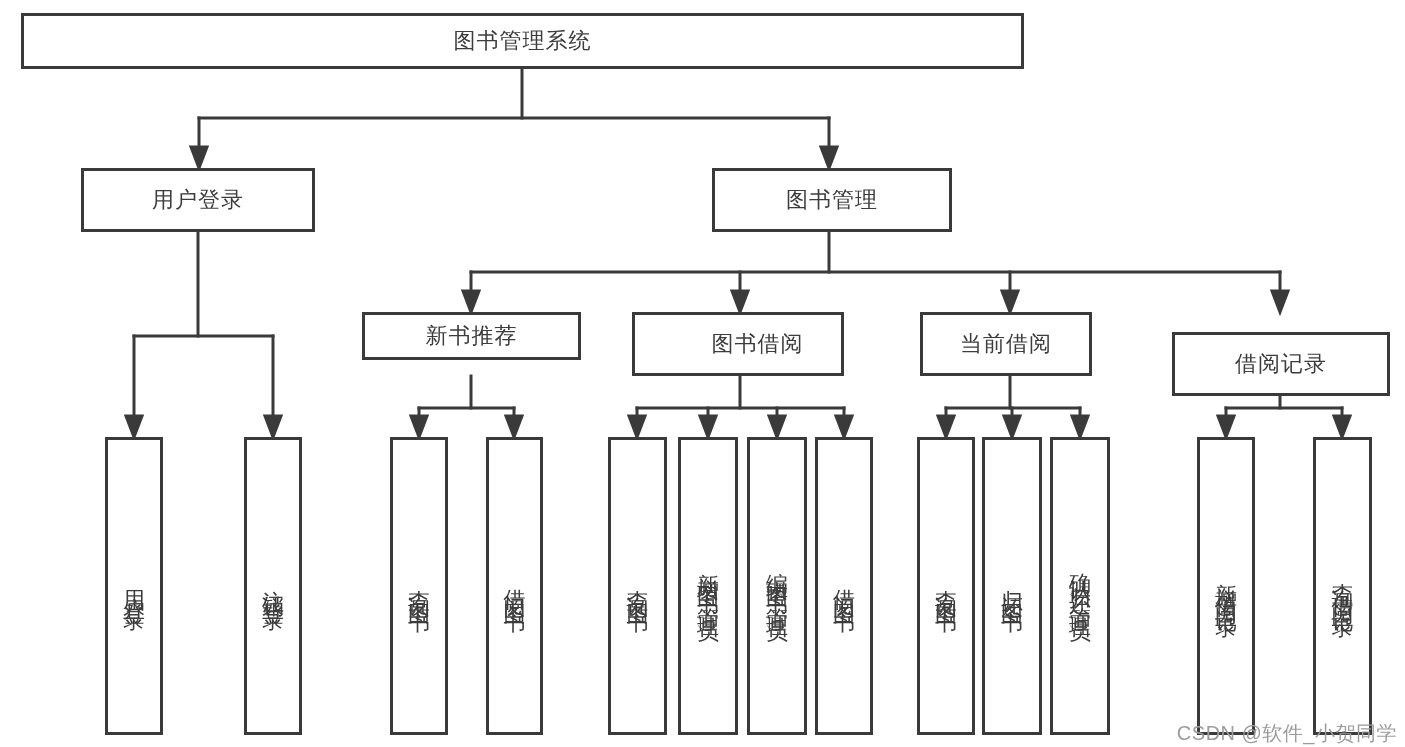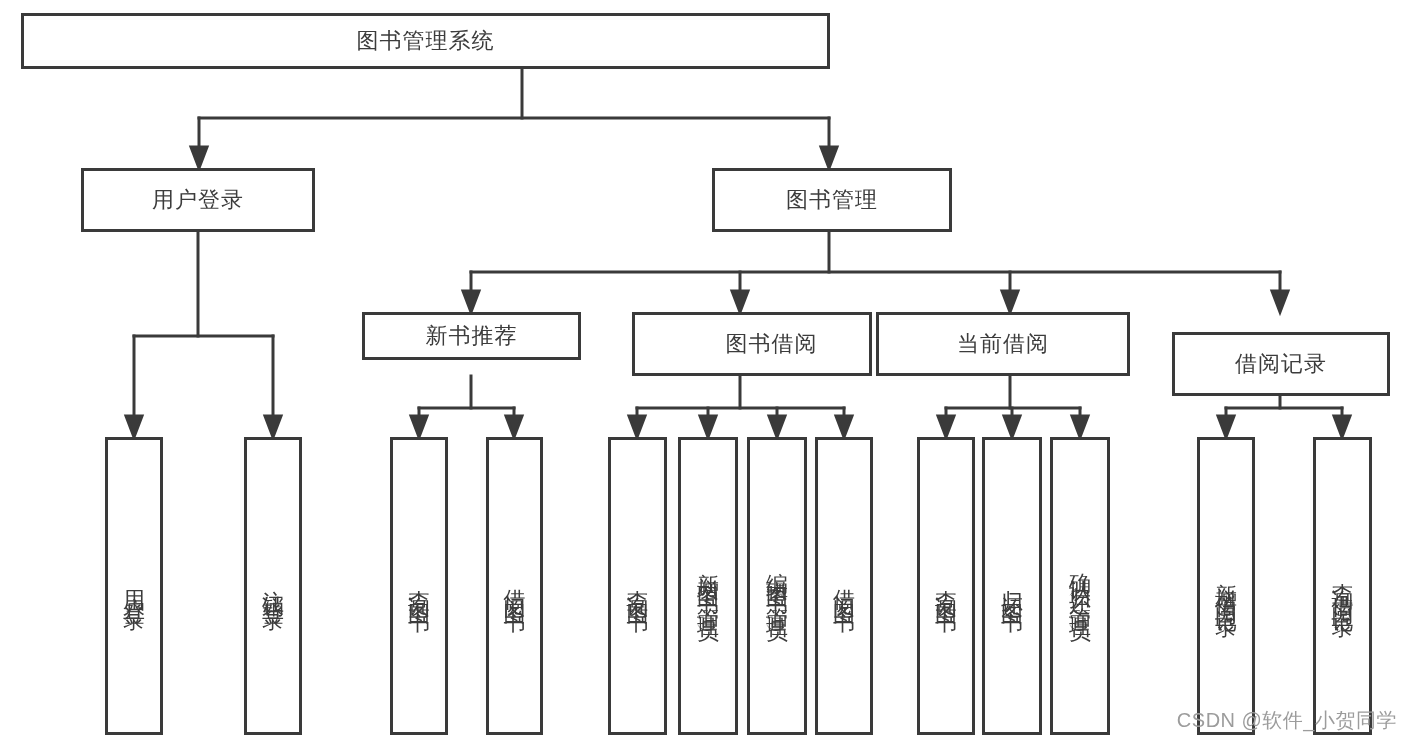--- a/index.html
+++ b/index.html
@@ -91,38 +91,38 @@
         <line x1="1280" y1="376" x2="1280" y2="408"></line>
         <line x1="1226" y1="408" x2="1342" y2="408"></line>
         <line x1="1226" y1="408" x2="1226" y2="419"></line>
         <line x1="1342" y1="408" x2="1342" y2="419"></line>
         <polygon points="1218,416 1234,416 1226,437"></polygon>
         <polygon points="1334,416 1350,416 1342,437"></polygon>
       </g>
     </g>
   </svg>
 
-  <div class="node node-h" style="left:21px;top:13px;width:809px;height:56px;">
+  <div class="node node-h" style="left:21px;top:13px;width:1003px;height:56px;">
     <span>图书管理系统</span>
   </div>
 
   <div class="node node-h" style="left:81px;top:168px;width:234px;height:64px;">
     <span>用户登录</span>
   </div>
   <div class="node node-h" style="left:712px;top:168px;width:240px;height:64px;">
     <span>图书管理</span>
   </div>
 
   <div class="node node-h" style="left:362px;top:312px;width:219px;height:48px;">
     <span>新书推荐</span>
   </div>
-  <div class="node node-h" style="left:632px;top:312px;width:240px;height:64px;padding-left:39px;">
+  <div class="node node-h" style="left:632px;top:312px;width:212px;height:64px;padding-left:39px;">
     <span>图书借阅</span>
   </div>
-  <div class="node node-h" style="left:876px;top:312px;width:254px;height:64px;">
+  <div class="node node-h" style="left:920px;top:312px;width:172px;height:64px;">
     <span>当前借阅</span>
   </div>
   <div class="node node-h" style="left:1172px;top:312px;width:218px;height:64px;margin-top:20px;">
     <span>借阅记录</span>
   </div>
 
   <div class="node node-v" style="left:105px;top:437px;width:58px;height:298px;">
     <span class="vtext">用户登录</span>
   </div>
   <div class="node node-v" style="left:244px;top:437px;width:58px;height:298px;">
@@ -159,15 +159,15 @@
     <span class="vtext">确认归还（管理员）</span>
   </div>
 
   <div class="node node-v" style="left:1197px;top:437px;width:58px;height:298px;">
     <span class="vtext">新增借阅记录</span>
   </div>
   <div class="node node-v" style="left:1313px;top:437px;width:59px;height:298px;">
     <span class="vtext">查询借阅记录</span>
   </div>
 
-  <div class="watermark" style="right:8px;bottom:13px;">CSDN @软件_小贺同学</div>
+  <div class="watermark" style="right:8px;bottom:0;">CSDN @软件_小贺同学</div>
 
 </div>
 
 </body></html>

